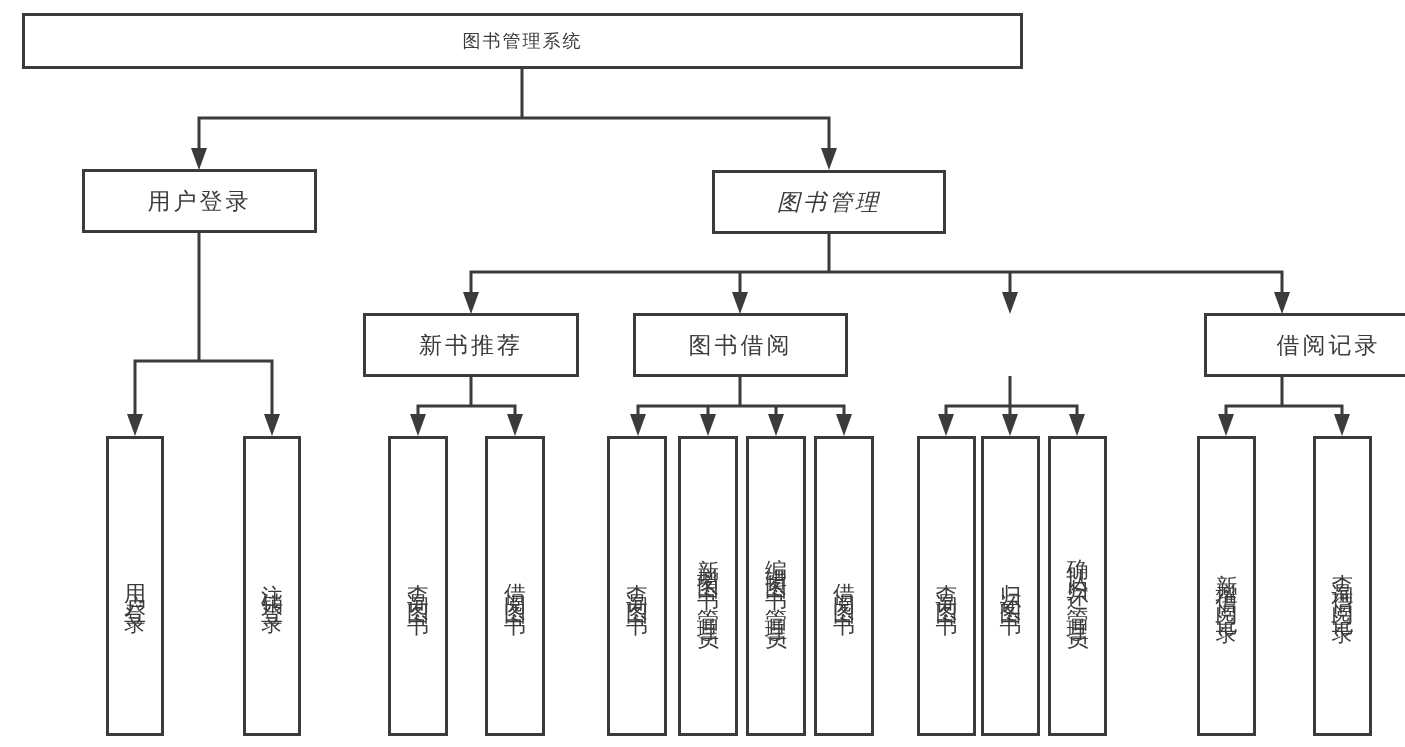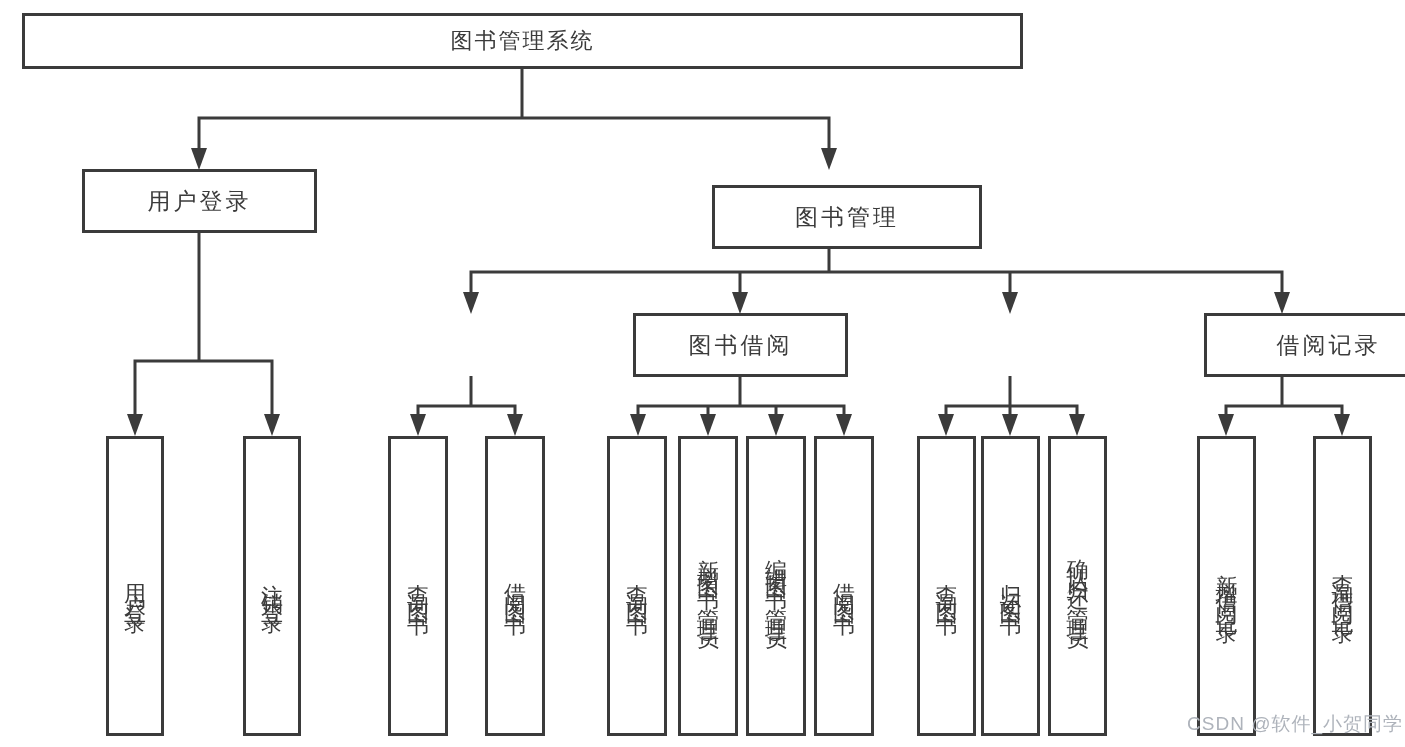--- a/index.html
+++ b/index.html
@@ -31,21 +31,21 @@
     align-items: center;
     justify-content: center;
     z-index: 2;
   }
   .box.h {
     font-size: 23px;
     letter-spacing: 3px;
     white-space: nowrap;
   }
   .box.h.root {
-    font-size: 22px;
+    font-size: 18px;
     letter-spacing: 2px;
   }
   .box.v {
     writing-mode: vertical-rl;
     text-orientation: mixed;
     font-size: 22px;
     letter-spacing: 10px;
     line-height: 1;
     top: 436px;
     height: 300px;
@@ -95,22 +95,23 @@
       <polygon points="1002,414 1018,414 1010,436"></polygon>
       <polygon points="1069,414 1085,414 1077,436"></polygon>
       <polygon points="1218,414 1234,414 1226,436"></polygon>
       <polygon points="1334,414 1350,414 1342,436"></polygon>
     </g>
   </svg>
 
   <div class="box h root" style="left:22px; top:13px; width:1001px; height:56px;">图书管理系统</div>
 
   <div class="box h" style="left:82px; top:169px; width:235px; height:64px;">用户登录</div>
-  <div class="box h" style="left:712px; top:185px; width:270px; height:64px;">图书管理</div>
+  <div class="box h" style="left:712px; top:170px; width:234px; height:64px;font-style:italic;">图书管理</div>
 
+  <div class="box h" style="left:363px; top:313px; width:216px; height:64px;">新书推荐</div>
   <div class="box h" style="left:633px; top:313px; width:215px; height:64px;font-family:Liberation Serif, serif;">图书借阅</div>
   <div class="box h" style="left:1172px; top:313px; width:249px; height:64px;margin-left:32px;">借阅记录</div>
 
   <div class="box v" style="left:106px; width:58px;">用户登录</div>
   <div class="box v" style="left:243px; width:58px;">注销登录</div>
 
   <div class="box v" style="left:388px; width:60px;">查询图书</div>
   <div class="box v" style="left:485px; width:60px;">借阅图书</div>
 
   <div class="box v" style="left:607px; width:60px;">查询图书</div>
@@ -118,15 +119,14 @@
   <div class="box v" style="left:746px; width:60px;">编辑图书（管理员）</div>
   <div class="box v" style="left:814px; width:60px;">借阅图书</div>
 
   <div class="box v" style="left:917px; width:59px;">查询图书</div>
   <div class="box v" style="left:981px; width:59px;">归还图书</div>
   <div class="box v" style="left:1048px; width:59px;">确认归还（管理员）</div>
 
   <div class="box v" style="left:1197px; width:59px;">新增借阅记录</div>
   <div class="box v" style="left:1313px; width:59px;">查询借阅记录</div>
 
-  <div class="watermark">CSDN @软件_小贺同学</div>
 
 </div>
 
 </body></html>

